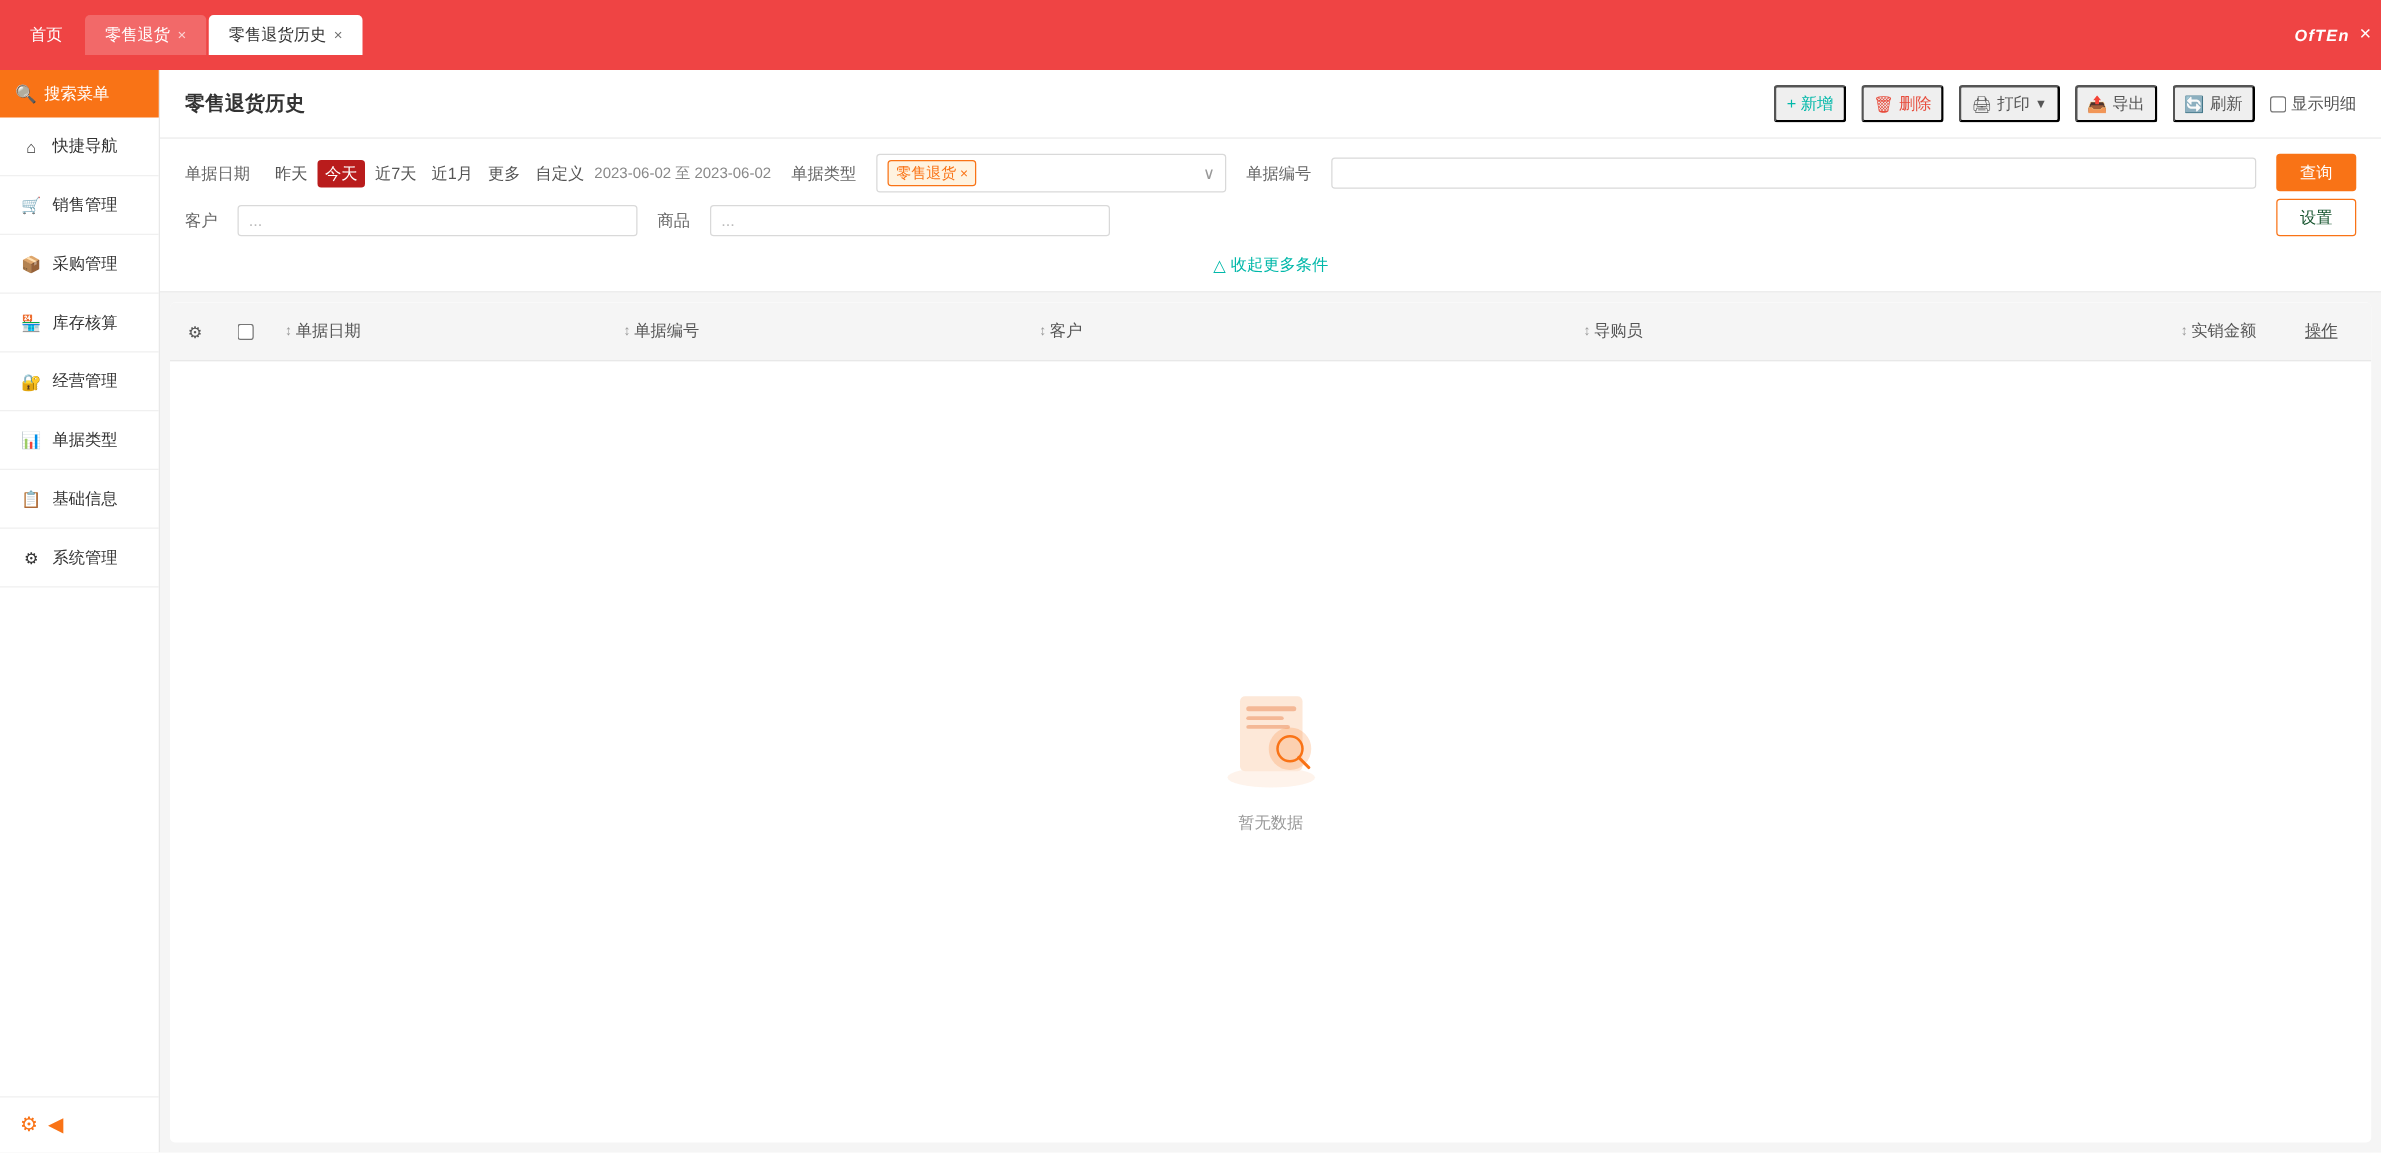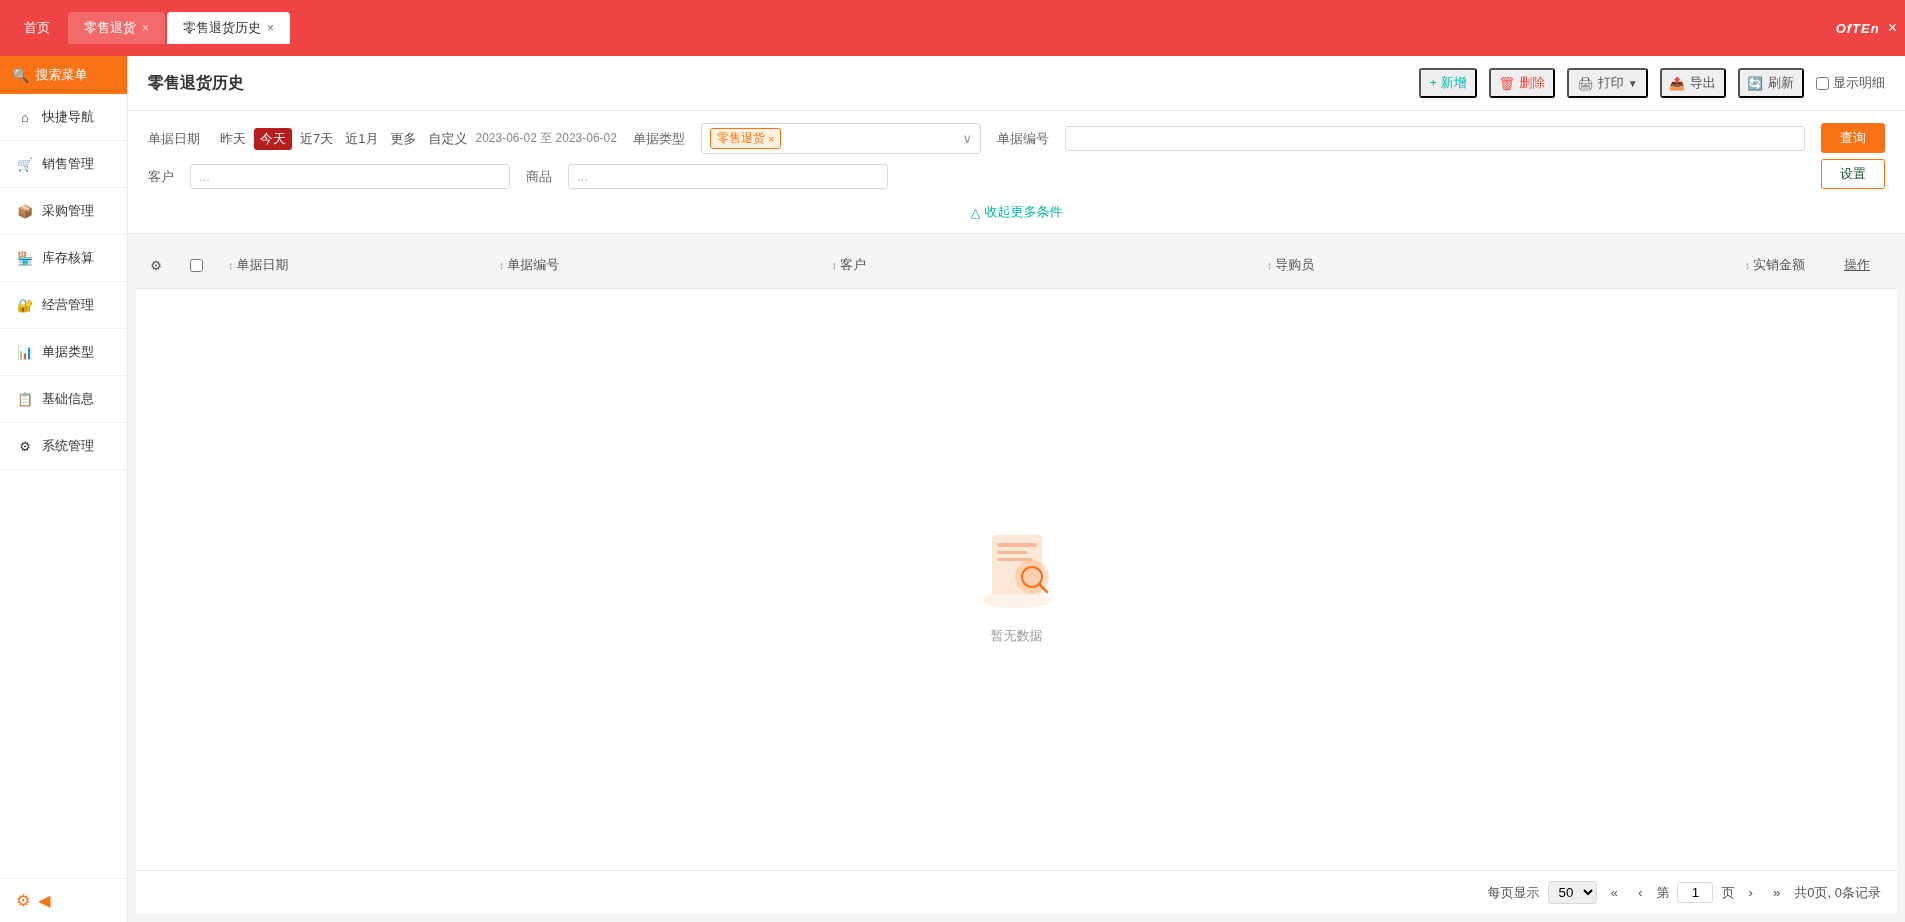--- a/index.html
+++ b/index.html
@@ -282,30 +282,16 @@
             <rect x="30" y="36" width="30" height="3" rx="2" fill="#f4b896"></rect>
             <rect x="30" y="43" width="35" height="3" rx="2" fill="#f4b896"></rect>
             <circle cx="65" cy="62" r="16" fill="#f97316" opacity="0.2" stroke="#f97316" stroke-width="2"></circle>
             <circle cx="65" cy="62" r="10" fill="none" stroke="#f97316" stroke-width="2"></circle>
             <line x1="72" y1="69" x2="80" y2="77" stroke="#f97316" stroke-width="2.5" stroke-linecap="round"></line>
           </svg>
         </div>
         <span class="empty-text">暂无数据</span>
       </div>
 
-      <div class="pagination">
-        <span>每页显示</span>
-        <select class="page-size-select">
-          <option>50</option>
-        </select>
-        <button class="page-btn">«</button>
-        <button class="page-btn">‹</button>
-        <span>第</span>
-        <input class="page-input" type="text" value="1" style="">
-        <span>页</span>
-        <button class="page-btn">›</button>
-        <button class="page-btn">»</button>
-        <span>共0页, 0条记录</span>
-      </div>
     </div>
 
   </div>
 </div>
 
 </body></html>

